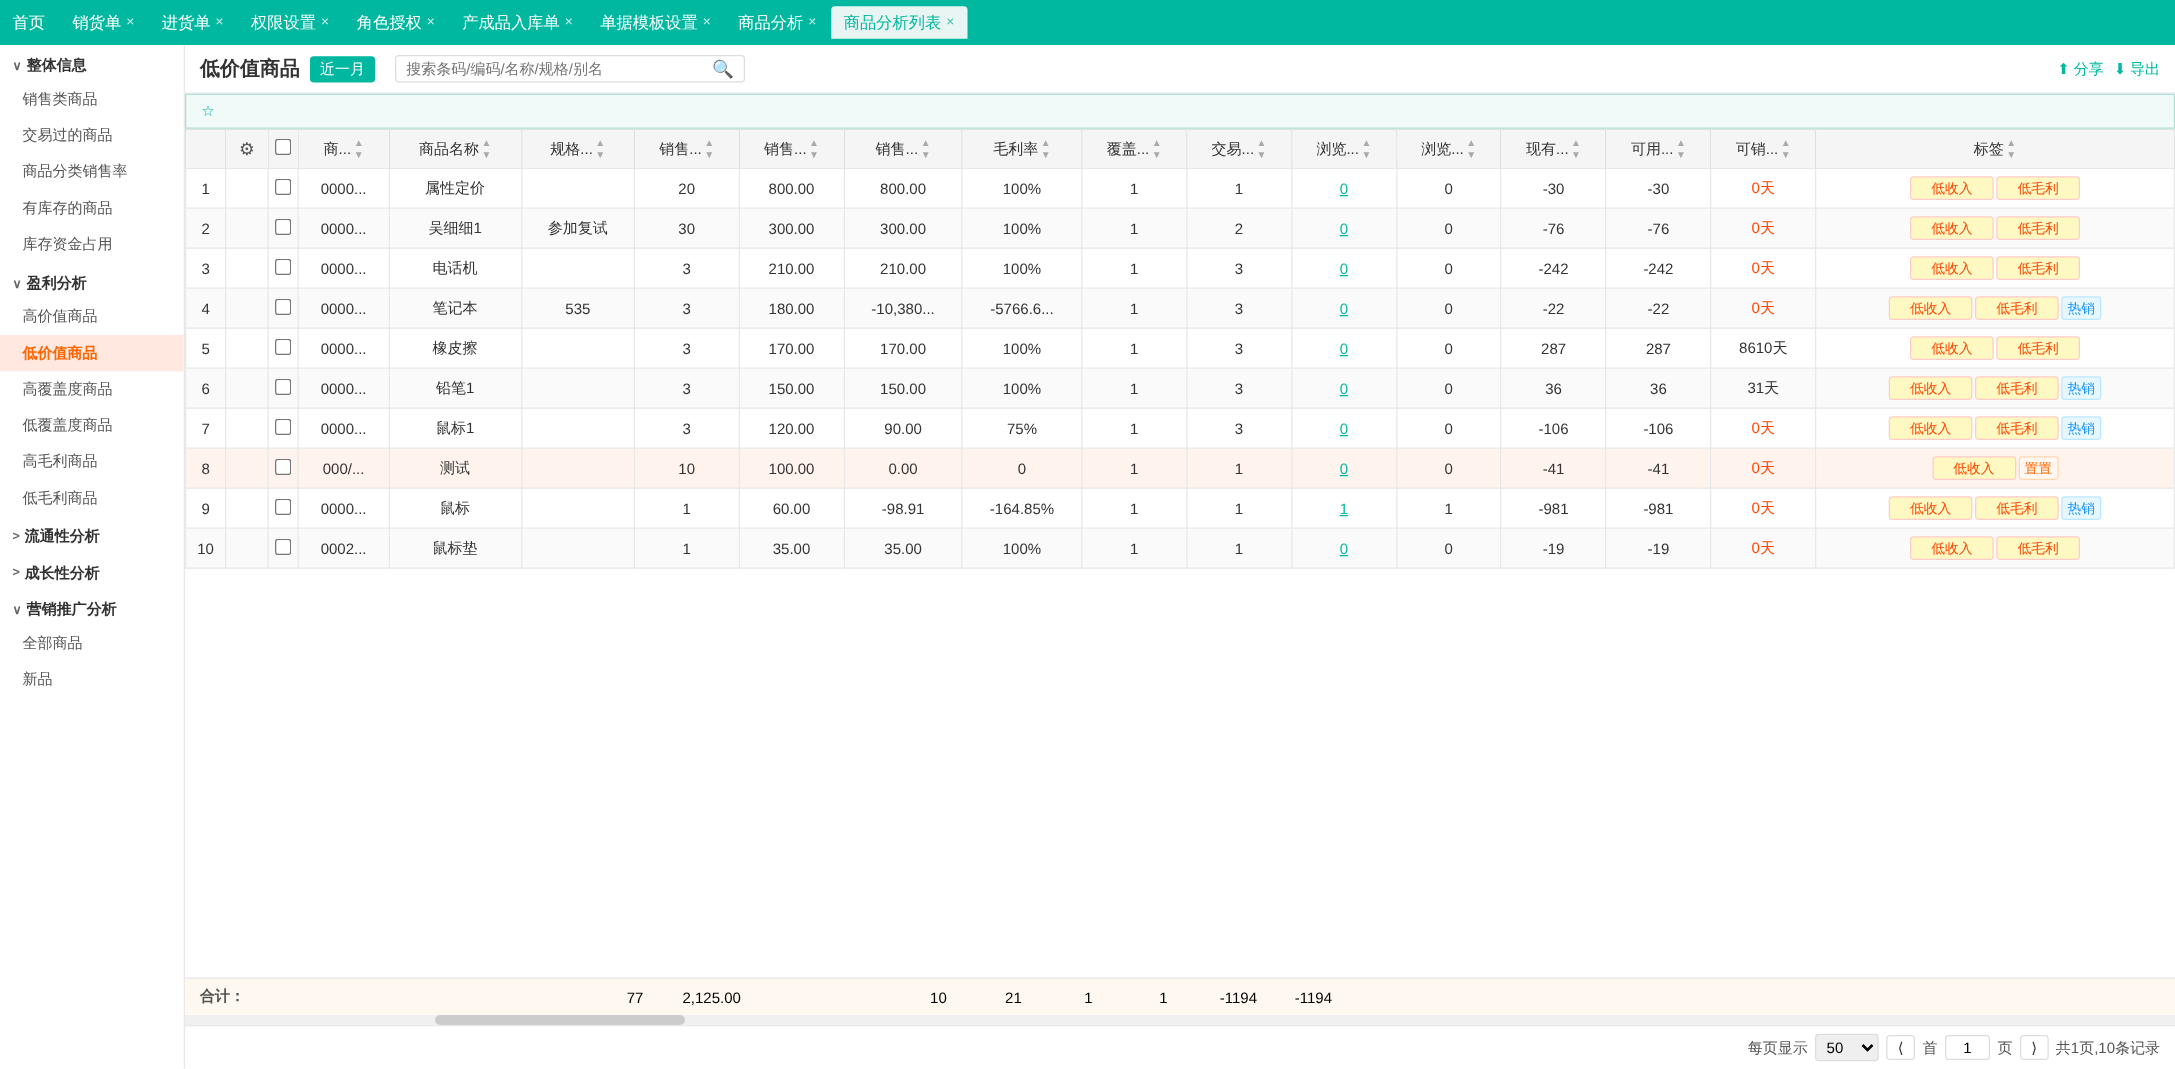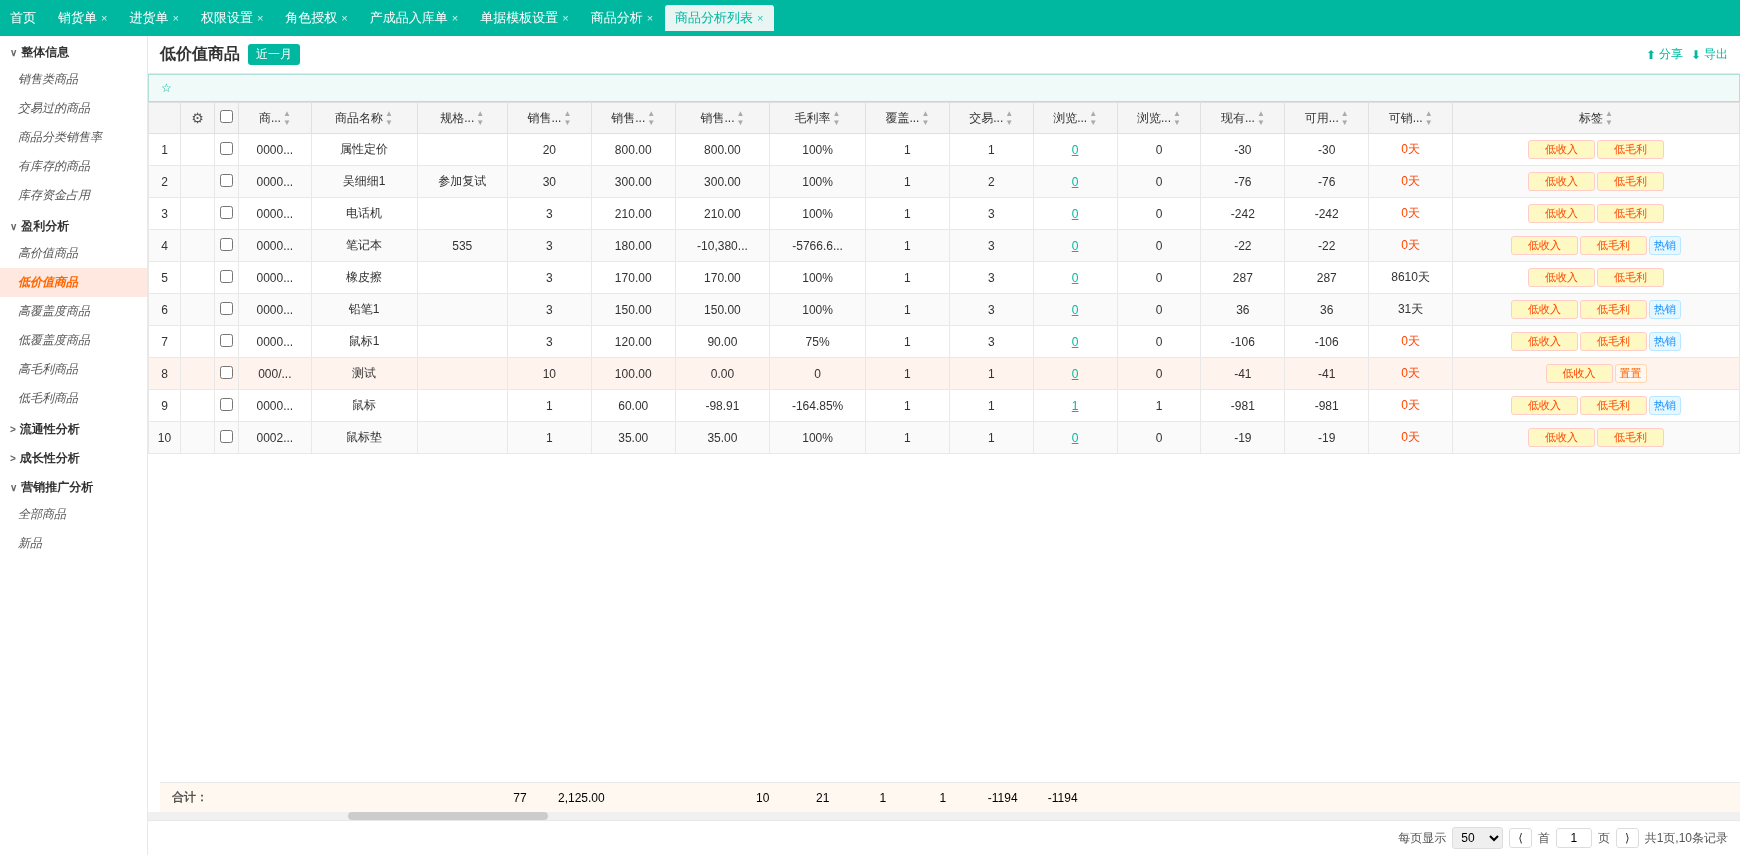--- a/index.html
+++ b/index.html
@@ -49,21 +49,20 @@
       gap: 4px;
       cursor: pointer;
     }
     .sidebar-group-header .arrow { font-size: 10px; color: #666; }
     .sidebar-item {
       padding: 6px 10px 6px 18px;
       color: #555;
       cursor: pointer;
       white-space: nowrap;
       font-size: 12px;
-      font-style: italic;
     }
     .sidebar-item.active { background: #ffe8e0; color: #ff6600; font-weight: bold; }
 
     
     .content-area {
       flex: 1;
       display: flex;
       flex-direction: column;
       background: #fff;
       overflow: hidden;
@@ -173,21 +172,20 @@
     .tag-blue { color: #1890ff; background: #e6f7ff; border: 1px solid #bae7ff; border-radius: 3px; padding: 1px 4px; font-size: 11px; margin: 1px; display: inline-block; }
 
     
     .table-footer {
       background: #fff8f0;
       border-top: 1px solid #e8e8e8;
       padding: 6px 12px;
       display: flex;
       align-items: center;
       font-size: 12px;
-      margin-left: 12px;
     }
     .footer-label { color: #555; font-weight: bold; margin-right: 12px; }
     .footer-cells { display: flex; gap: 0; flex: 1; }
     .footer-cell { min-width: 60px; text-align: center; padding: 0 8px; }
 
     
     .pagination-bar {
       display: flex;
       align-items: center;
       justify-content: flex-end;
@@ -292,20 +290,24 @@
       </div>
       <div class="sidebar-item">全部商品</div>
       <div class="sidebar-item">新品</div>
     </div>
 
   <div class="content-area">
 
     <div class="content-header">
       <span class="content-title">低价值商品</span>
       <button class="tag-btn">近一月</button>
+      <div class="search-box">
+        <input type="text" placeholder="搜索条码/编码/名称/规格/别名" style="">
+        <span class="search-icon">🔍</span>
+      </div>
       <div class="header-actions">
         <button class="action-btn">
           <span>⬆</span>
           <span>分享</span>
         </button>
         <button class="action-btn">
           <span>⬇</span>
           <span>导出</span>
         </button>
       </div>

